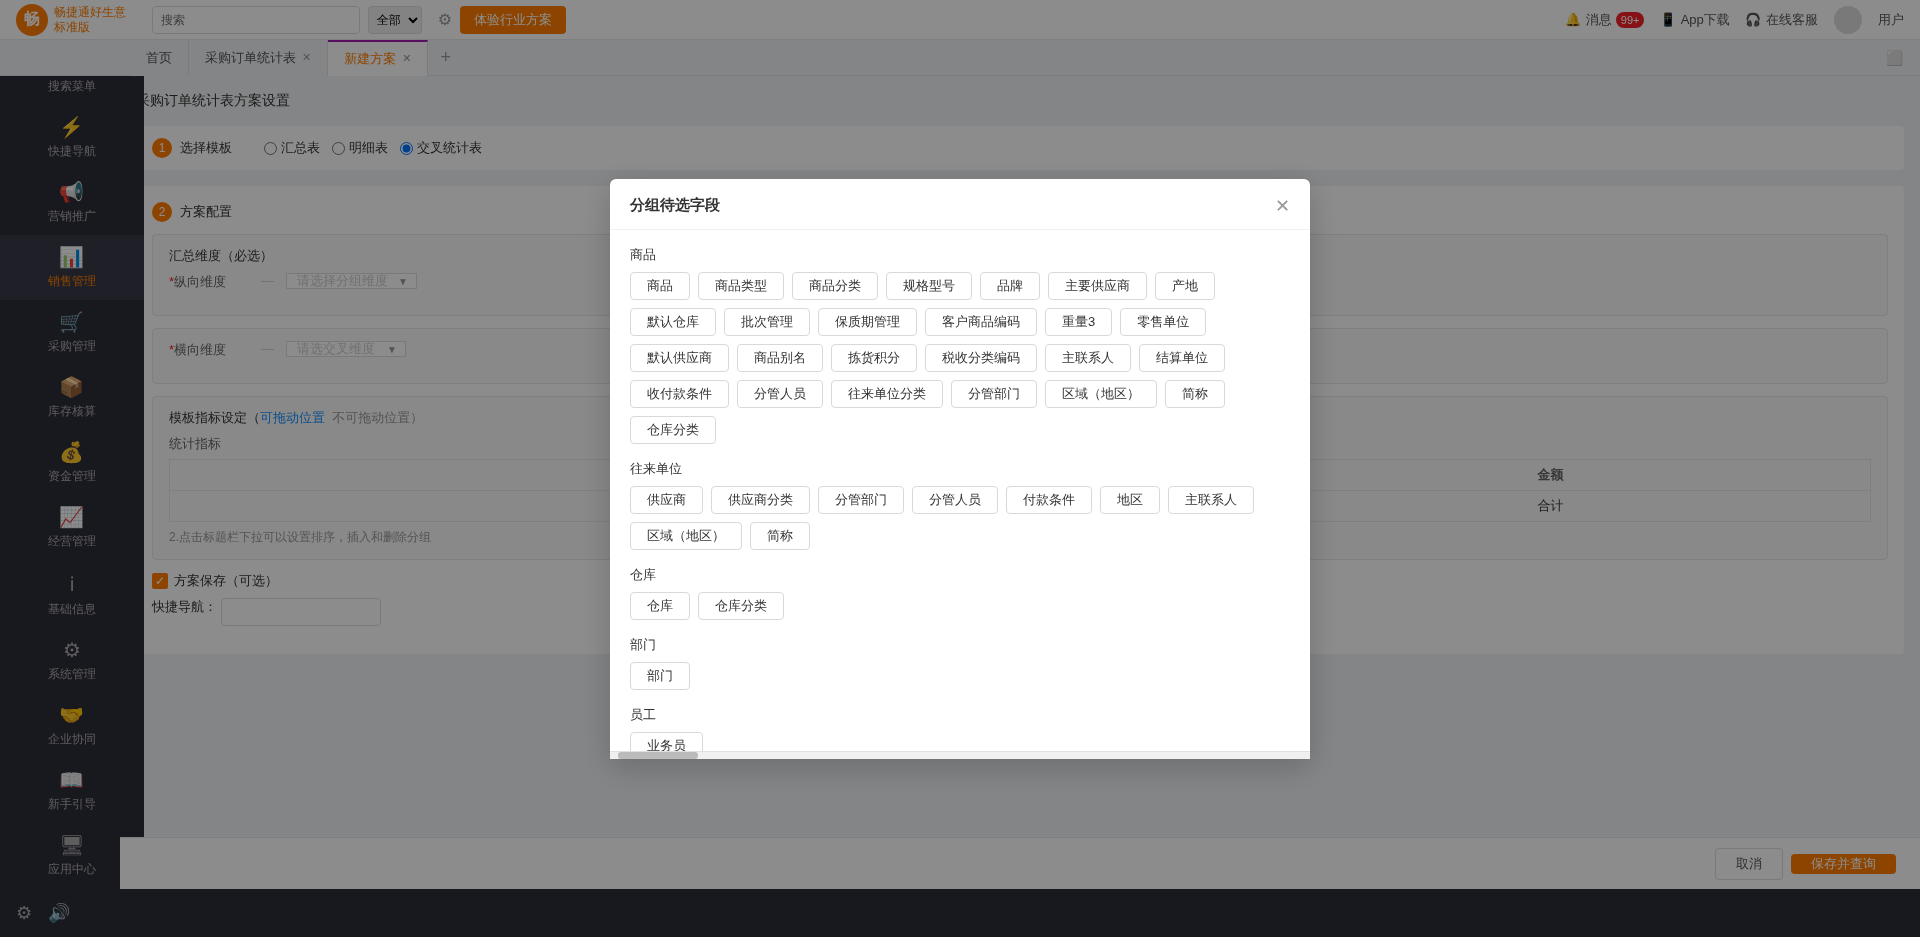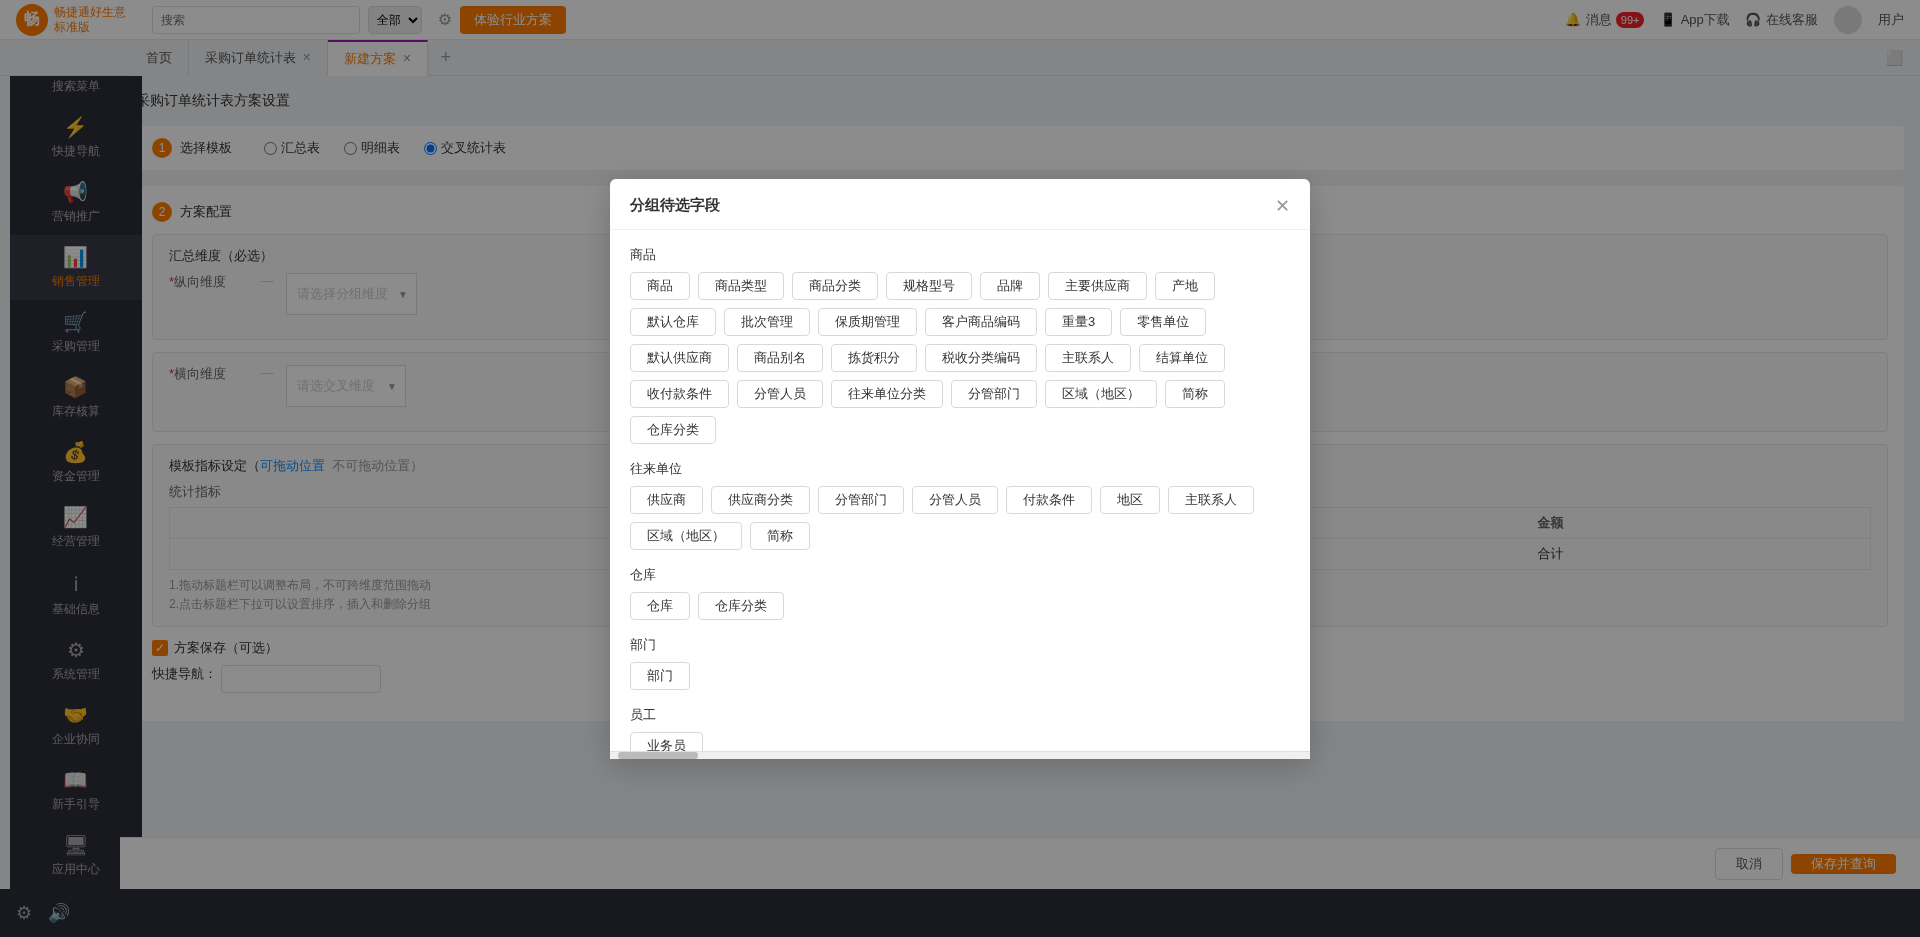--- a/index.html
+++ b/index.html
@@ -123,26 +123,25 @@
     }
     .tab-close { font-size: 11px; color: #999; cursor: pointer; }
     .tab-add { padding: 0 12px; font-size: 18px; color: #999; cursor: pointer; }
     .tab-collapse { margin-left: auto; margin-right: 16px; font-size: 14px; color: #999; cursor: pointer; }
 
     
     .sidebar {
       position: fixed;
       top: 40px;
       left: 0;
-      width: 132px;
+      width: 144px;
       bottom: 48px;
       background: #2c2c3a;
       z-index: 98;
       overflow-y: auto;
-      margin-left: 10px;
     }
     .sidebar-item {
       display: flex;
       flex-direction: column;
       align-items: center;
       padding: 10px 0;
       cursor: pointer;
       color: #aaa;
       font-size: 12px;
       gap: 4px;
@@ -193,21 +192,21 @@
     .step-num {
       width: 20px; height: 20px;
       background: #ff7d00;
       color: #fff;
       border-radius: 50%;
       display: flex;
       align-items: center;
       justify-content: center;
       font-size: 12px;
     }
-    .step-radio { margin-left: 16px; display: flex; gap: 24px; }
+    .step-radio { margin-left: 16px; display: flex; gap: 12px; }
     .radio-item { display: flex; align-items: center; gap: 4px; font-size: 13px; cursor: pointer; }
 
     
     .config-section {
       background: #fff;
       border-radius: 4px;
       padding: 16px;
       margin-bottom: 16px;
     }
     .config-row { display: flex; align-items: flex-start; gap: 4px; margin-bottom: 12px; }
@@ -349,21 +348,21 @@
       border-radius: 4px;
       padding: 0 8px;
       font-size: 13px;
       width: 160px;
     }
 
     .hint-text { font-size: 12px; color: #999; margin-top: 6px; line-height: 1.6; }
 
     
     .select-dropdown-btn {
-      height: 42px;
+      height: 16px;
       border: 1px solid #ddd;
       border-radius: 0;
       padding: 0 28px 0 10px;
       font-size: 13px;
       background: #fff;
       position: relative;
       display: inline-flex;
       align-items: center;
       cursor: pointer;
       min-width: 120px;
@@ -564,21 +563,20 @@
           </tr>
         </thead>
         <tbody>
           <tr>
             <td>合计</td>
             <td>合计</td>
           </tr>
         </tbody>
       </table>
       <div class="hint-text">
-        <div>1.拖动标题栏可以调整布局，不可跨维度范围拖动</div>
         <div>2.点击标题栏下拉可以设置排序，插入和删除分组</div>
       </div>
     </div>
 
     <div class="checkbox-row">
       <div class="checkbox-box">
         <span class="checkbox-check">✓</span>
       </div>
       <span>方案保存（可选）</span>
     </div>

